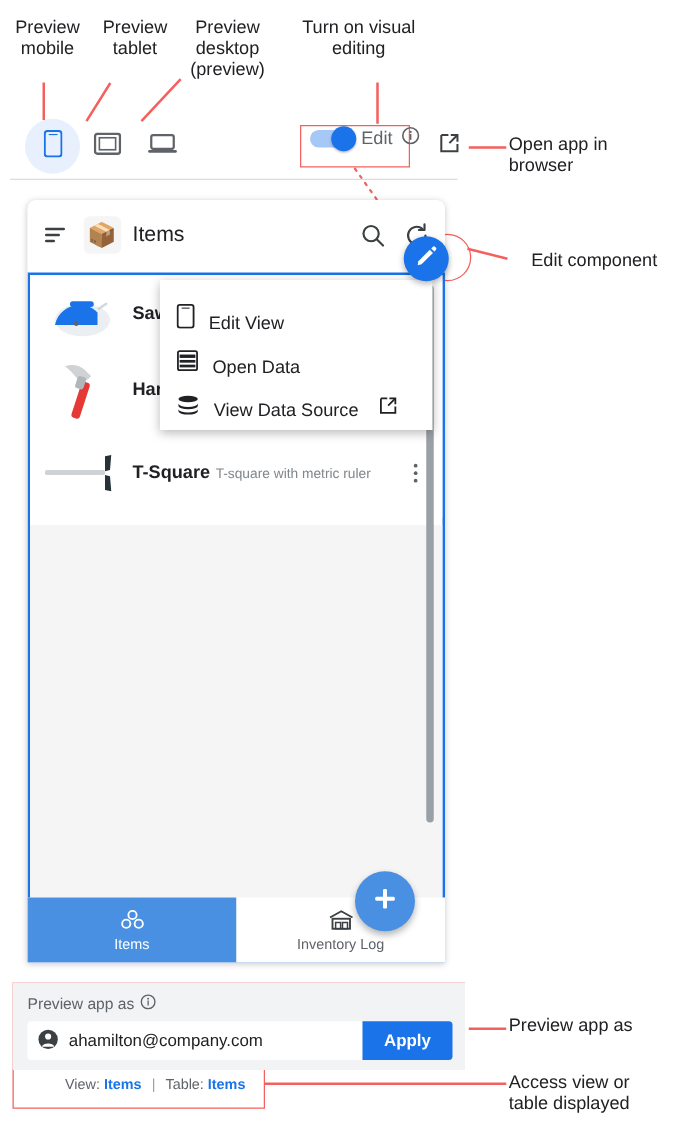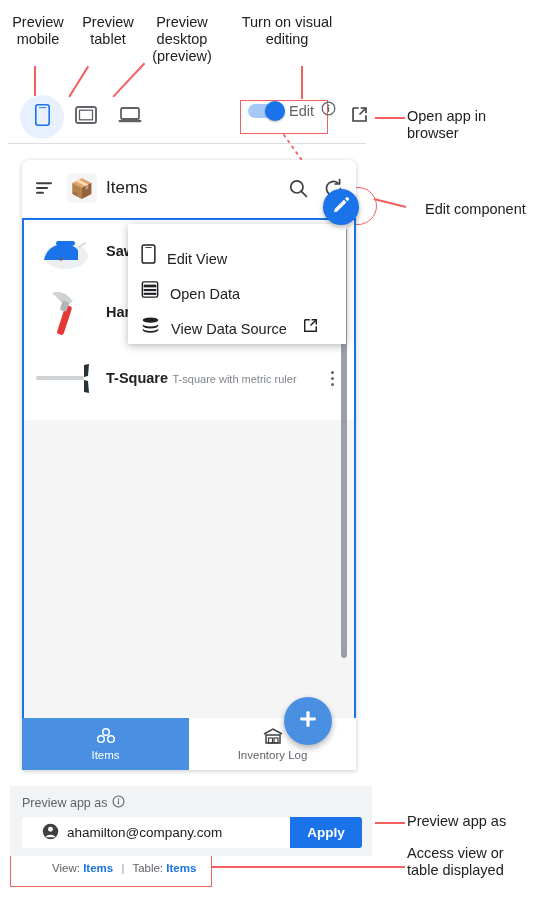--- a/index.html
+++ b/index.html
@@ -186,21 +186,21 @@
     padding: 9px 0 0 12px;
   }
   .inputrow {
     display: flex; align-items: center;
     margin: 6px 10px 0 12px; height: 31px;
   }
   .emailbox {
     flex: 1; height: 31px; background: #ffffff;
     border-radius: 3px 0 0 3px;
     display: flex; align-items: center; gap: 8px;
-    padding: 0 20px;
+    padding: 0 8px;
     font-size: 13.5px; color: #202124;
   }
   .applybtn {
     width: 72px; height: 31px; background: #1a73e8;
     border-radius: 0 3px 3px 0;
     display: flex; align-items: center; justify-content: center;
     color: #ffffff; font-size: 13.5px; font-weight: bold;
   }
   .statusline {
     position: absolute; left: 10px; top: 862px;
@@ -238,21 +238,21 @@
     <div style="white-space:pre-line;">Open app in
 browser</div>
   </div>
   <div class="anno anno-l" style="left:425px; top:184px; width:135px;margin-top:17px;">
     <div style="white-space:pre-line;">Edit component</div>
   </div>
   <div class="anno anno-l" style="left:407px; top:813px; width:135px;">
     <div style="white-space:pre-line;">Preview app as</div>
   </div>
   <div class="anno anno-l" style="left:407px; top:845px; width:135px;">
-    <div style="white-space:pre-line;">Access view or
+    <div style="white-space:pre-line;margin-top:13px;">Access view or
 table displayed</div>
   </div>
 
   <div class="leader leader-v" style="left:34px; top:66px; height:30px;"></div>
   <div class="leader-d" style="left:69px; top:96px; width:36px; transform:rotate(-58deg);"></div>
   <div class="leader-d" style="left:113px; top:96px; width:46px; transform:rotate(-47deg);"></div>
   <div class="leader leader-v" style="left:301px; top:66px; height:33px;"></div>
   <div class="leader leader-h" style="left:375px; top:117px; width:30px;"></div>
   <div class="leader-d" style="left:374px; top:198px; width:33px; transform:rotate(14deg);"></div>
   <div class="leader leader-h" style="left:375px; top:822px; width:30px;"></div>

